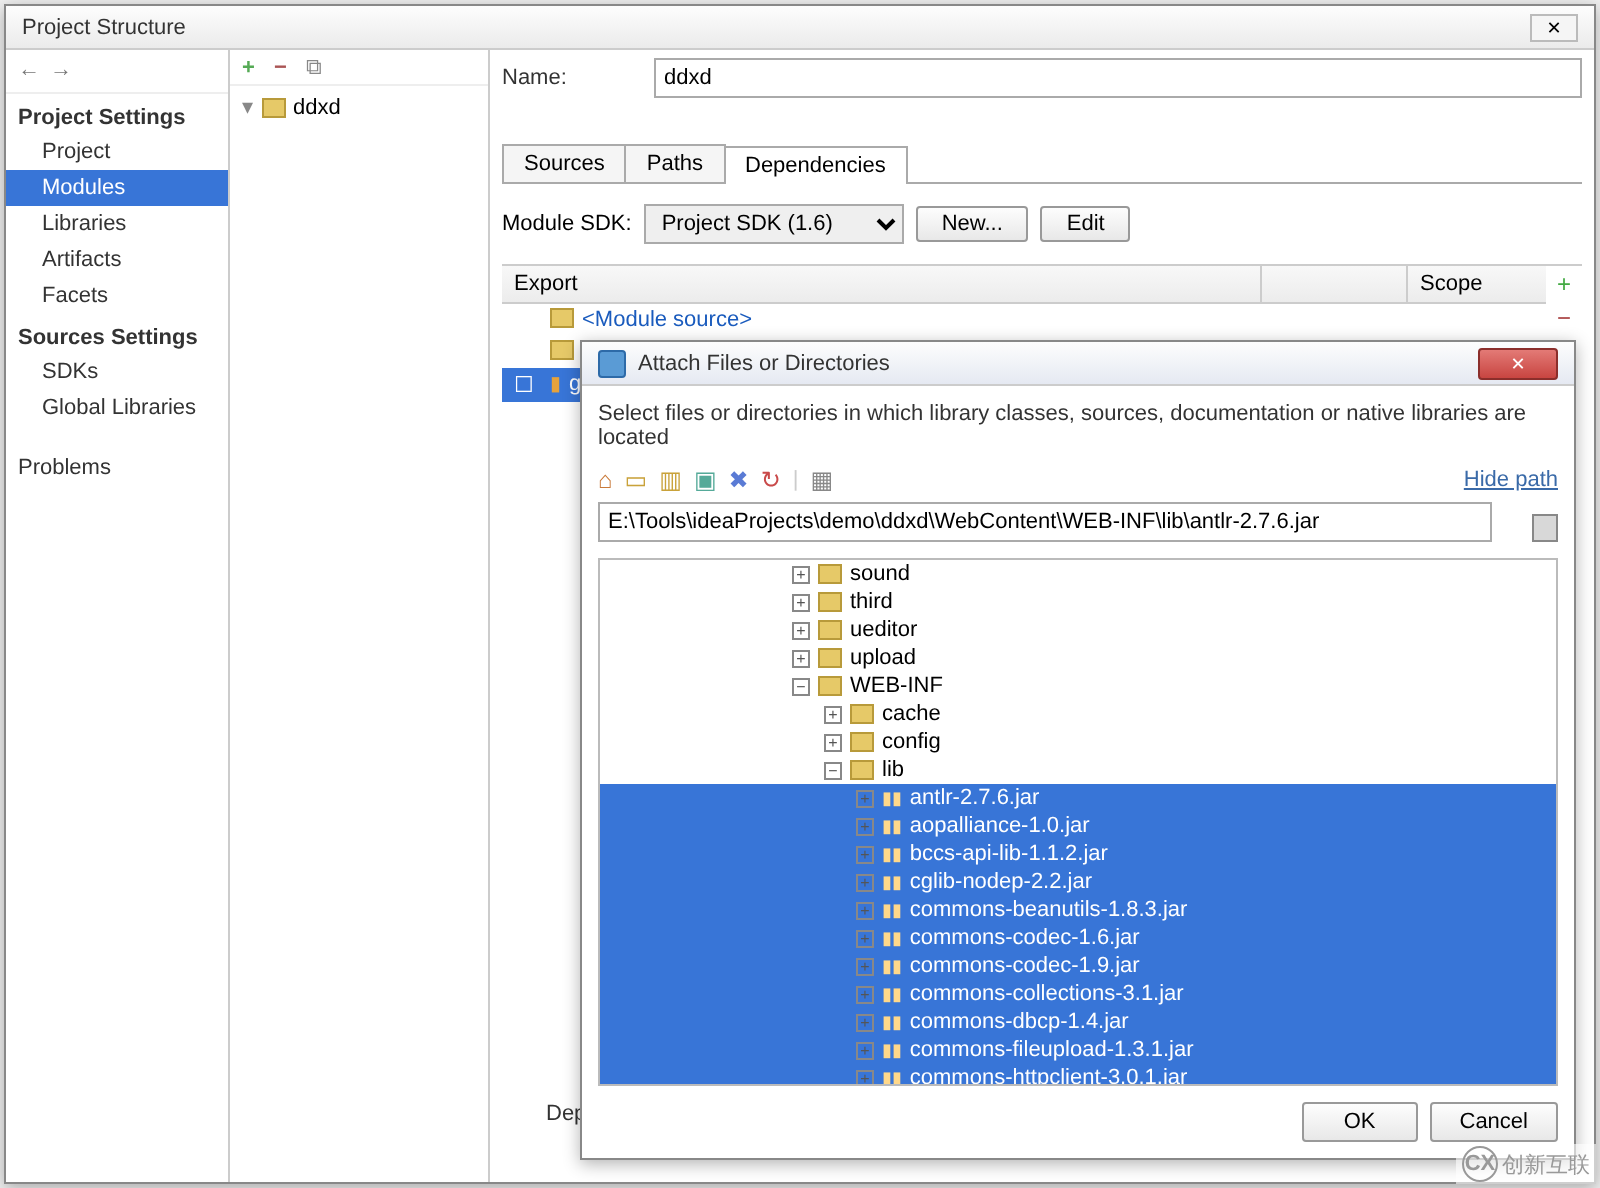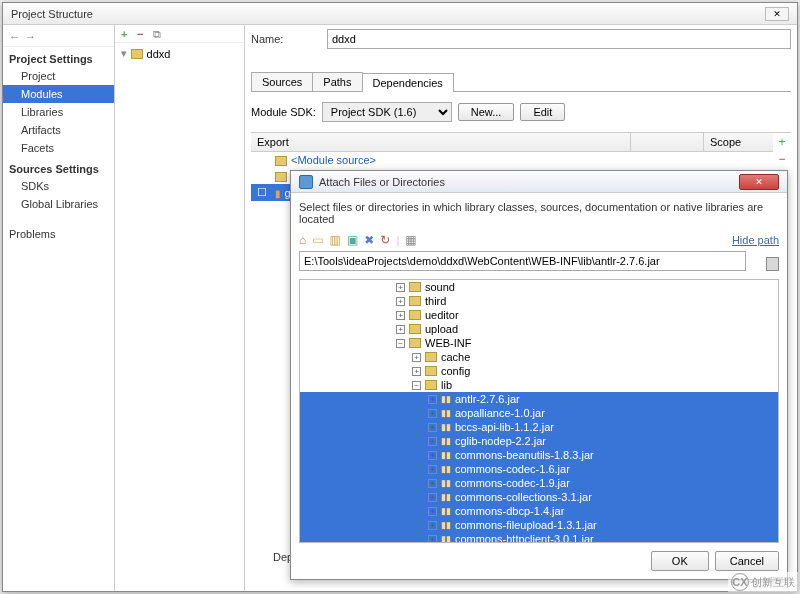--- a/index.html
+++ b/index.html
@@ -32,21 +32,21 @@
 .tab { padding: 3px 10px; border: 1px solid #aaa; border-bottom: none; background: #f5f5f5; margin-right: -1px; cursor: pointer; }
 .tab.active { background: #fff; position: relative; top: 1px; }
 .sdk-row { display: flex; align-items: center; gap: 6px; margin: 10px 0; }
 .sdk-row select { border: 1px solid #aaa; padding: 1px 4px; height: 20px; width: 130px; }
 .btn { border: 1px solid #999; background: linear-gradient(#fdfdfd,#e8e8e8); padding: 2px 12px; cursor: pointer; border-radius: 2px; }
 .deps-table { border-top: 1px solid #ccc; }
 .deps-header { display: flex; background: linear-gradient(#f8f8f8,#ececec); border-bottom: 1px solid #ccc; }
 .deps-header .col { padding: 3px 6px; border-right: 1px solid #ccc; }
 .col-export { width: 380px; }
 .col-scope { width: 70px; }
-.deps-row { display: flex; padding: 2px 6px; align-items: flex-end; gap: 4px; }
+.deps-row { display: flex; padding: 2px 6px; align-items: flex-start; gap: 4px; }
 .deps-row.blue { color: #1a5bbd; }
 .deps-row.selected { background: #3875d7; color: #fff; }
 .deps-plus-col { width: 18px; display: flex; flex-direction: column; align-items: center; gap: 3px; padding-top: 2px; }
 .deps-body-wrap { display: flex; }
 .deps-rows { flex: 1; }
 .jar-icon { color: #e6a23c; font-size: 10px; }
 .side-icon { font-size: 12px; cursor: pointer; }
 
 
 .dialog { top: 170px; left: 290px; width: 498px; height: 410px; z-index: 10; }

